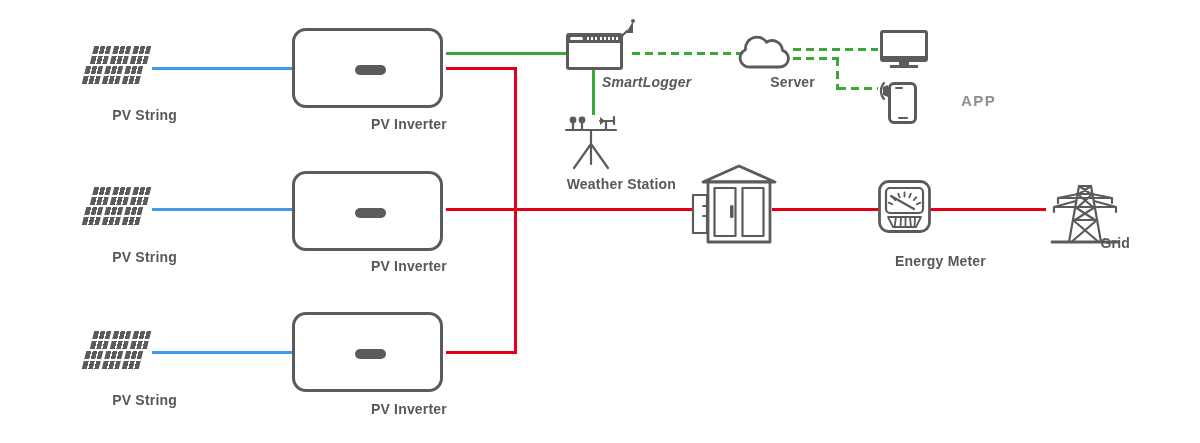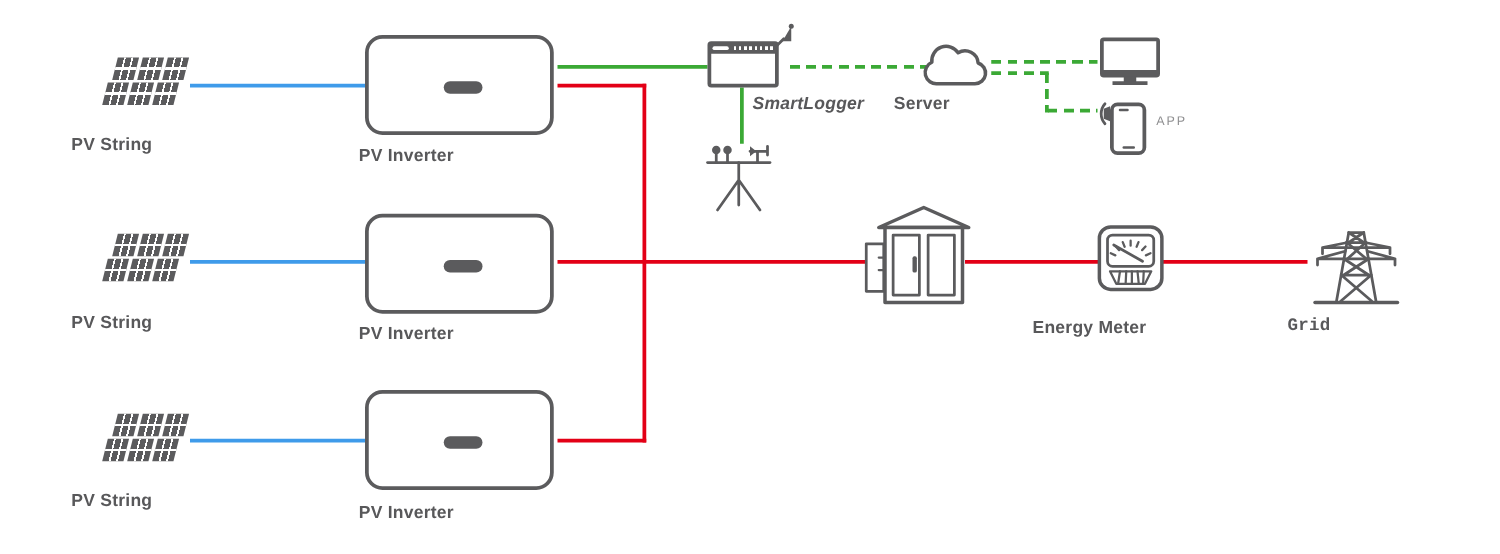--- a/index.html
+++ b/index.html
@@ -10,23 +10,23 @@
   .abs{position:absolute;}
   
   .line-h{position:absolute;height:3px;}
   .line-v{position:absolute;width:3px;}
   .blue{background:var(--dc-blue,#3F9BEA);}
   .red{background:var(--ac-red,#E30016);}
   .green{background:var(--comm-green,#3BA935);}
   .dash-h{position:absolute;height:3px;background:repeating-linear-gradient(90deg,var(--comm-green,#3BA935) 0 8px,transparent 8px 13px);}
   .dash-v{position:absolute;width:3px;background:repeating-linear-gradient(180deg,var(--comm-green,#3BA935) 0 8px,transparent 8px 13px);}
   
-  .lbl{position:absolute;font-size:14px;font-weight:600;color:var(--label-gray,#58585A);text-align:left;letter-spacing:.2px;white-space:nowrap;}
+  .lbl{position:absolute;font-size:14px;font-weight:600;color:var(--label-gray,#58585A);text-align:right;letter-spacing:.2px;white-space:nowrap;}
   .lbl-left{text-align:left;font-style:italic;}
-  .lbl-muted{color:var(--muted-label-gray,#8F8F91);font-size:10px;font-weight:400;letter-spacing:1.5px;}
+  .lbl-muted{color:var(--muted-label-gray,#8F8F91);font-size:15px;font-weight:700;letter-spacing:1.5px;margin-left:36px;}
   
   .pv-string{position:absolute;}
   .prow{display:flex;gap:3px;transform:skewX(-14deg);}
   .prow.top{margin-left:8px;margin-bottom:2px;}
   .panel{width:17px;height:18px;background-color:var(--icon-gray,#5B5B5D);
     background-image:
       linear-gradient(90deg,transparent 0 5px,#fff 5px 6.5px,transparent 6.5px 11px,#fff 11px 12.5px,transparent 12.5px 17px),
       linear-gradient(180deg,transparent 0 8px,#fff 8px 10px,transparent 10px 18px);}
   
   .inverter{position:absolute;width:151px;height:80px;border:3px solid var(--icon-gray,#5B5B5D);border-radius:14px;box-sizing:border-box;background:#fff;}
@@ -165,20 +165,21 @@
 
   <svg class="abs" style="left:556px;top:106px;" width="80" height="72" viewBox="0 0 80 72">
     <path class="st thin" d="M10 24 H60"></path>
     <circle class="fg" cx="17" cy="14" r="3.4"></circle>
     <circle class="fg" cx="26" cy="14" r="3.4"></circle>
     <path class="st thin" d="M17 17 V24 M26 17 V24"></path>
     <path class="st thin" d="M44 15 H58 M58 11 V18 M50 15 V24"></path>
     <polygon class="fg" points="44,11 49,15 44,19"></polygon>
     <path class="st thin" d="M35 24 V38 M35 38 L18 62 M35 38 L52 62 M35 38 V58"></path>
   </svg>
+  <div class="lbl" style="left:516px;top:176px;width:160px;">Weather Station</div>
 
   <svg class="abs" style="left:688px;top:160px;" width="90" height="88" viewBox="0 0 90 88">
     <rect class="stf thin" x="5" y="35" width="14" height="38"></rect>
     <path class="st hair" d="M15 46 H19 M15 56 H19"></path>
     <polygon class="stf" points="15,22 51,6 87,22"></polygon>
     <rect class="stf" x="20" y="22" width="62" height="60"></rect>
     <rect class="stf thin" x="26.5" y="28" width="21" height="48"></rect>
     <rect class="stf thin" x="54.5" y="28" width="21" height="48"></rect>
     <rect class="fg" x="42" y="45" width="3.5" height="13" rx="1.5"></rect>
   </svg>
@@ -195,15 +196,15 @@
 
   <svg class="abs" style="left:1048px;top:176px;" width="74" height="70" viewBox="0 0 74 70">
     <path class="st" d="M4 66 H70"></path>
     <path class="st thin" d="M21 66 L31 10 M53 66 L43 10"></path>
     <path class="st thin" d="M31 10 H43 M29 18 H45 M31 10 L43 18 M43 10 L31 18"></path>
     <path class="st thin" d="M10 22 H64 M10 22 V27 M64 22 V27 M10 22 L30 18 M64 22 L44 18"></path>
     <path class="st thin" d="M6 31 H68 M6 31 V36 M68 31 V36 M6 31 L28 25 M68 31 L46 25"></path>
     <path class="st thin" d="M29.5 18 L45 31 M44.5 18 L30 31"></path>
     <path class="st thin" d="M25 44 H49 M25 44 L49.5 65 M49 44 L24.5 65 M27 31 L47 44 M47 31 L27 44"></path>
   </svg>
-  <div class="lbl" style="left:1030px;top:253px;width:100px;font-family:Liberation Mono, monospace;">Grid</div>
+  <div class="lbl" style="left:1030px;top:235px;width:100px;">Grid</div>
 
 </div>
 
 </body></html>

